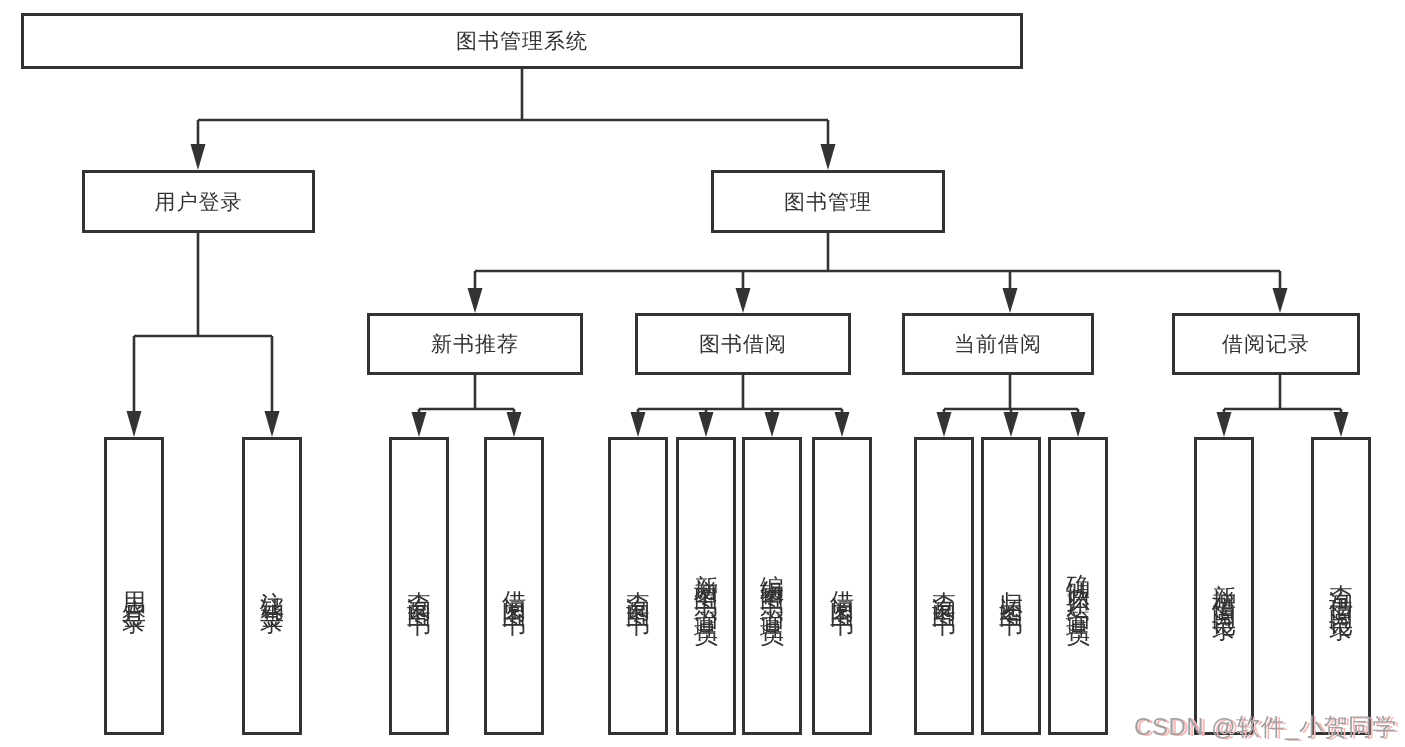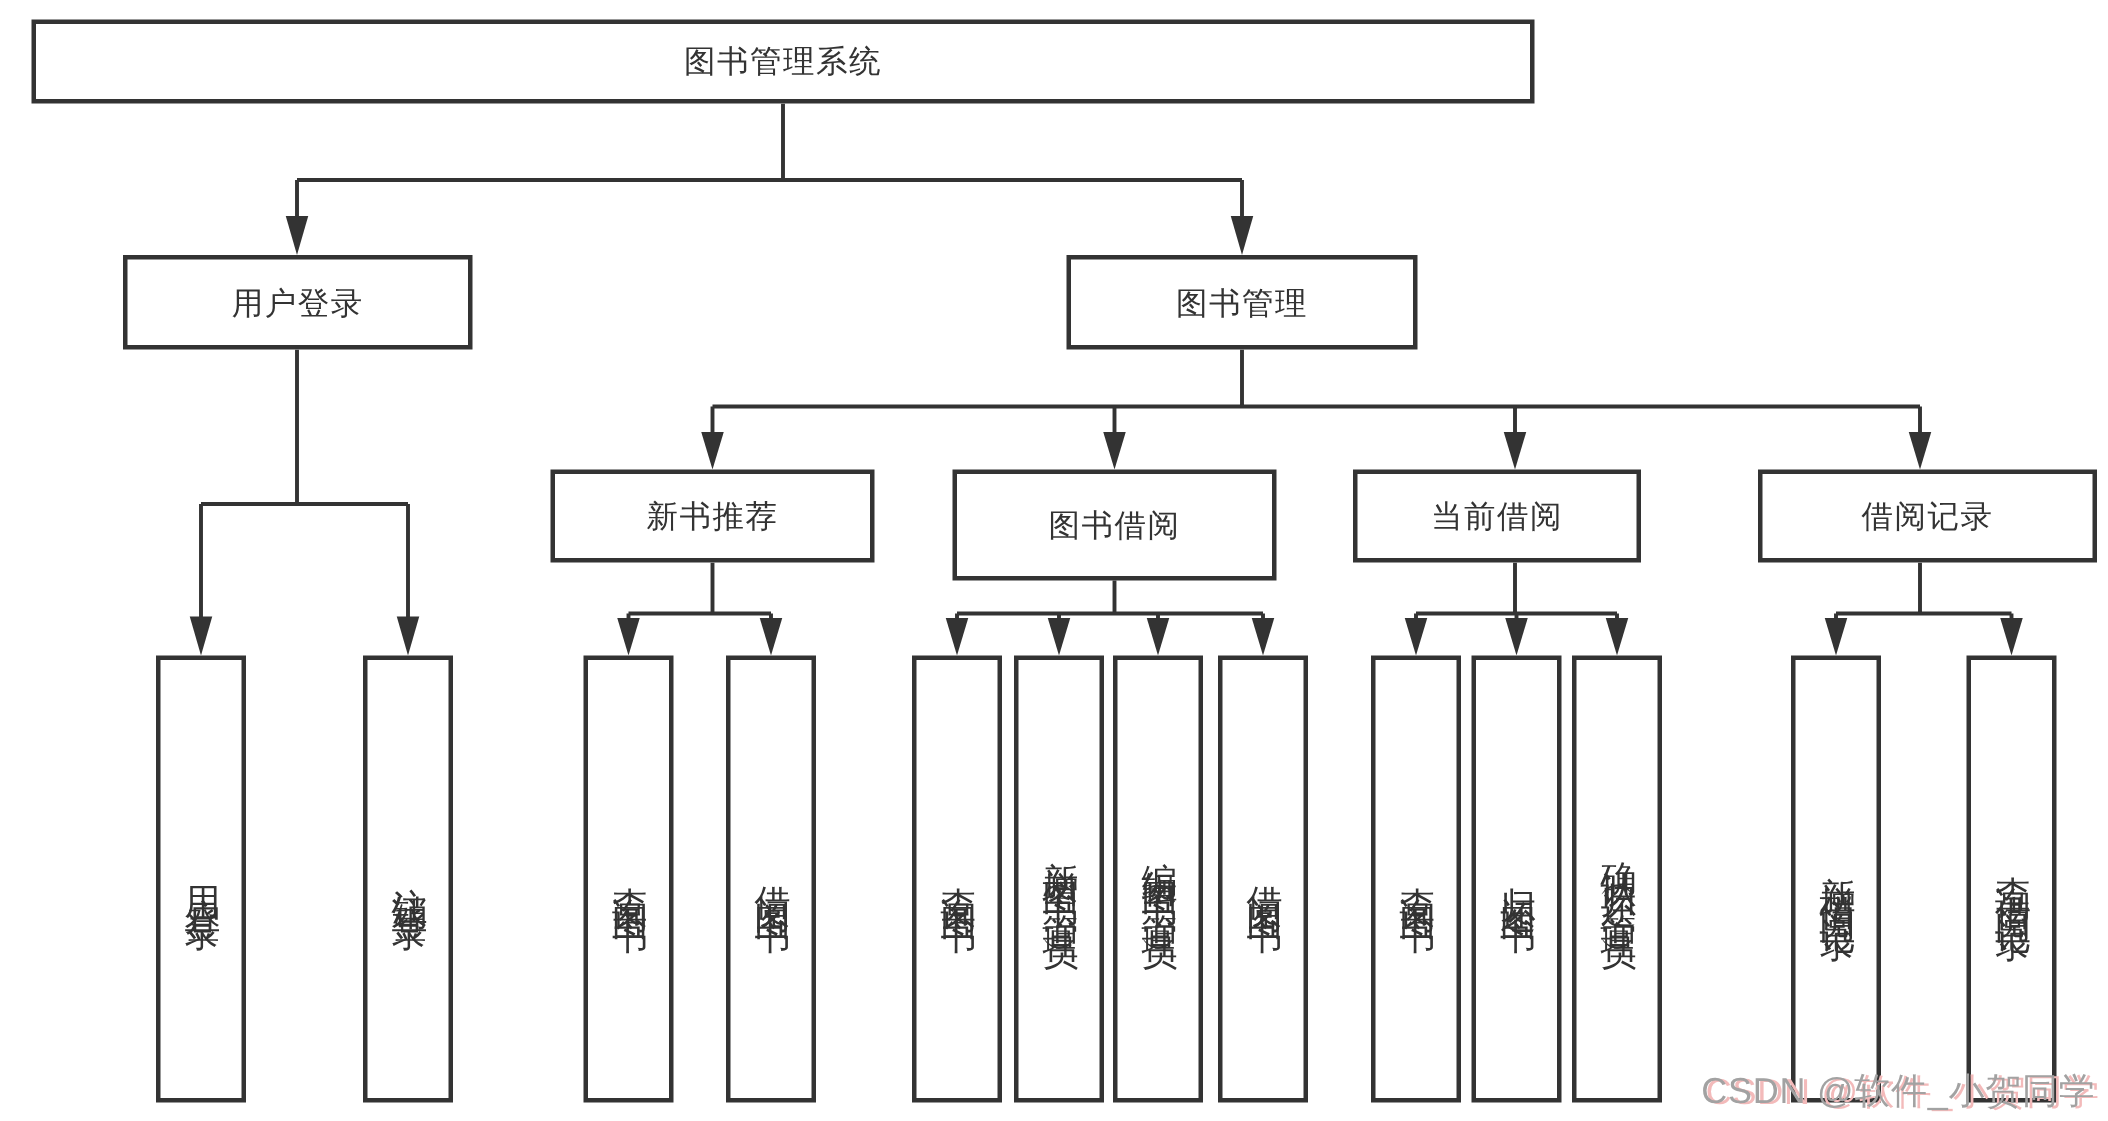--- a/index.html
+++ b/index.html
@@ -106,27 +106,27 @@
   <div class="node h" style="left:82px; top:170px; width:233px; height:63px">
     <span>用户登录</span>
   </div>
   <div class="node h" style="left:711px; top:170px; width:234px; height:63px">
     <span>图书管理</span>
   </div>
 
   <div class="node h" style="left:367px; top:313px; width:216px; height:62px">
     <span>新书推荐</span>
   </div>
-  <div class="node h" style="left:635px; top:313px; width:216px; height:74px">
+  <div class="node h" style="left:635px; top:313px; width:216px; height:62px">
     <span>图书借阅</span>
   </div>
   <div class="node h" style="left:902px; top:313px; width:192px; height:62px">
     <span>当前借阅</span>
   </div>
-  <div class="node h" style="left:1172px; top:313px; width:226px; height:62px">
+  <div class="node h" style="left:1172px; top:313px; width:188px; height:62px">
     <span>借阅记录</span>
   </div>
 
   <div class="node v" style="left:104px; top:437px; width:60px; height:298px">
     <span>用户登录</span>
   </div>
   <div class="node v" style="left:242px; top:437px; width:60px; height:298px">
     <span>注销登录</span>
   </div>
 

